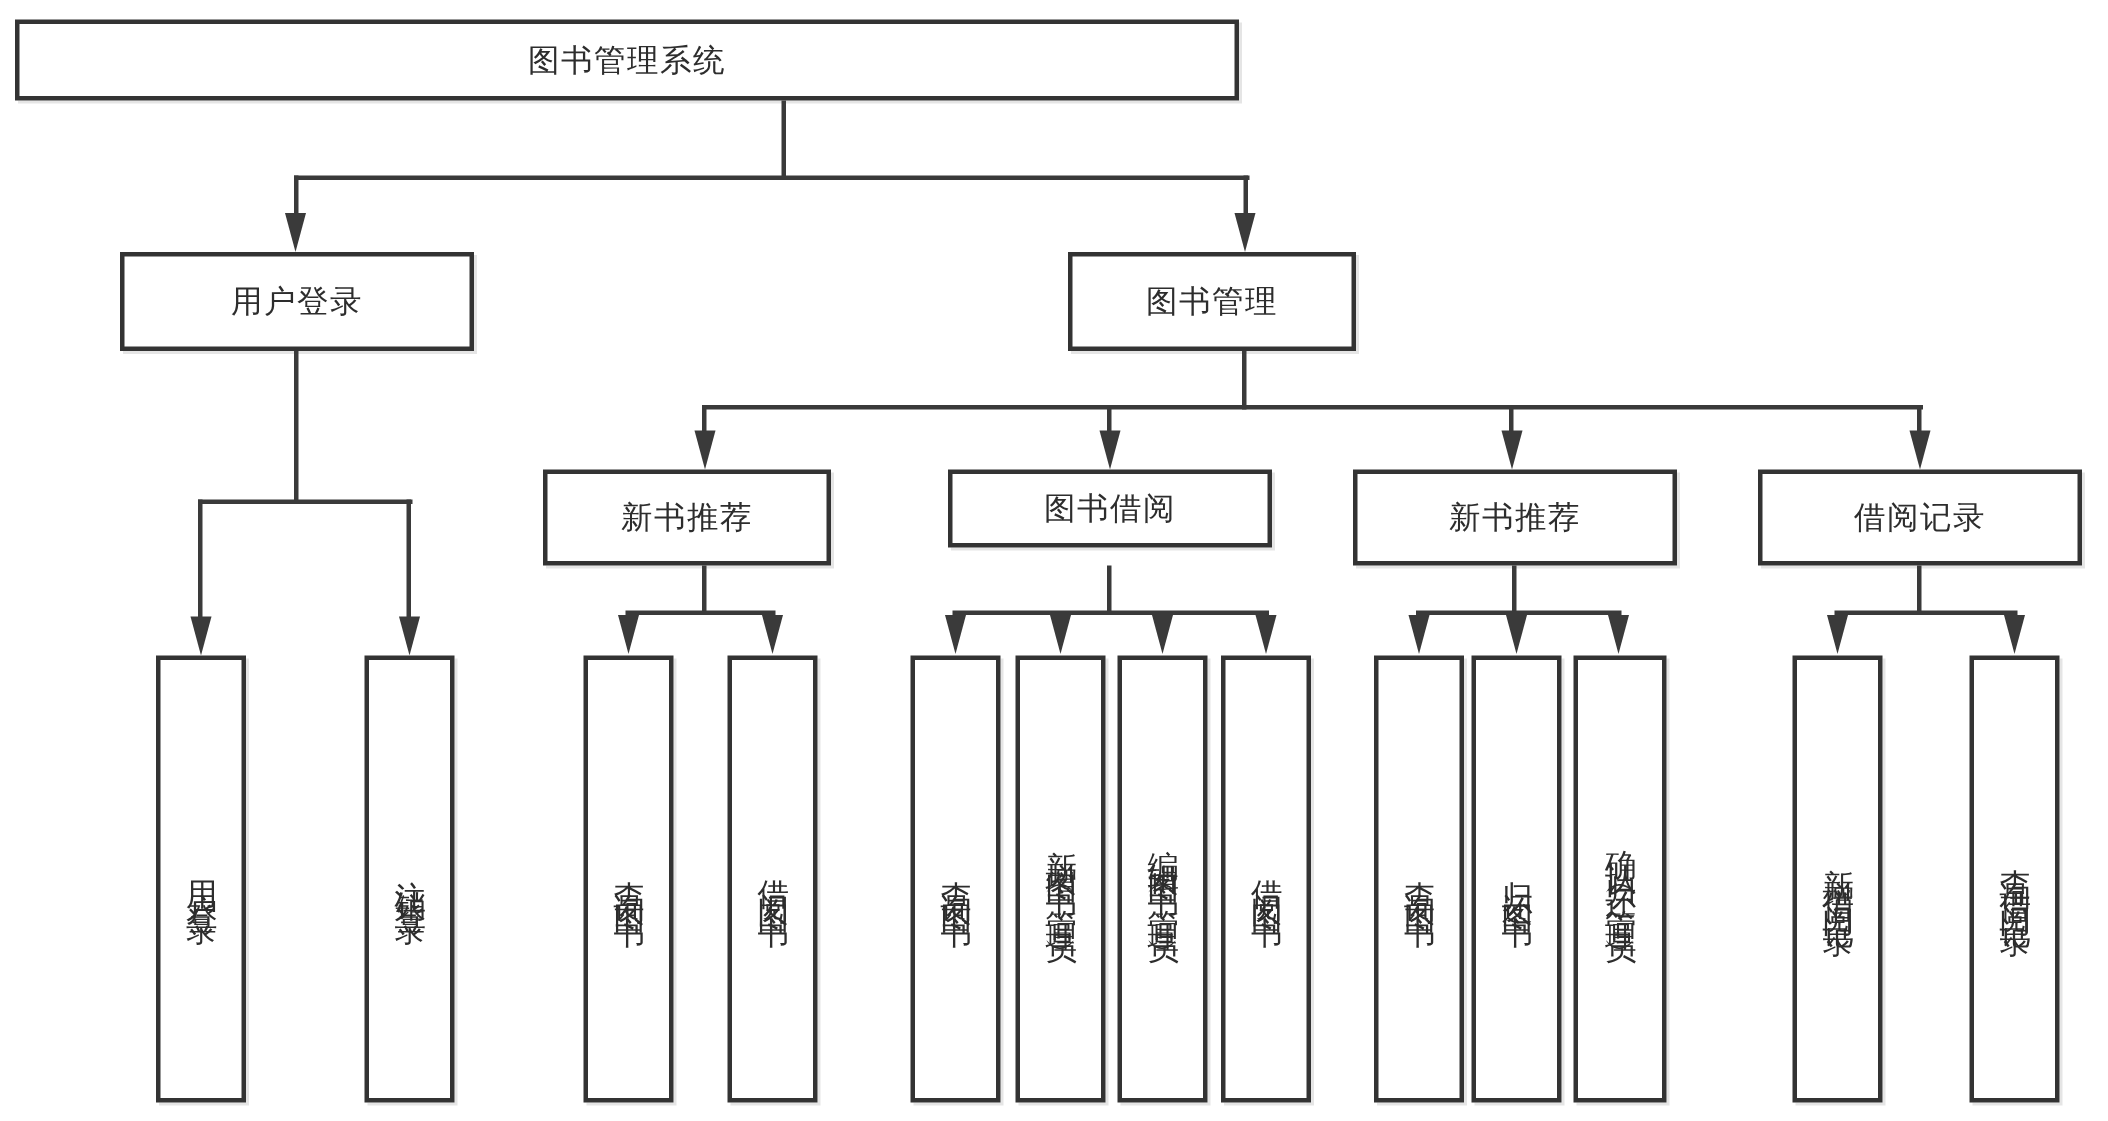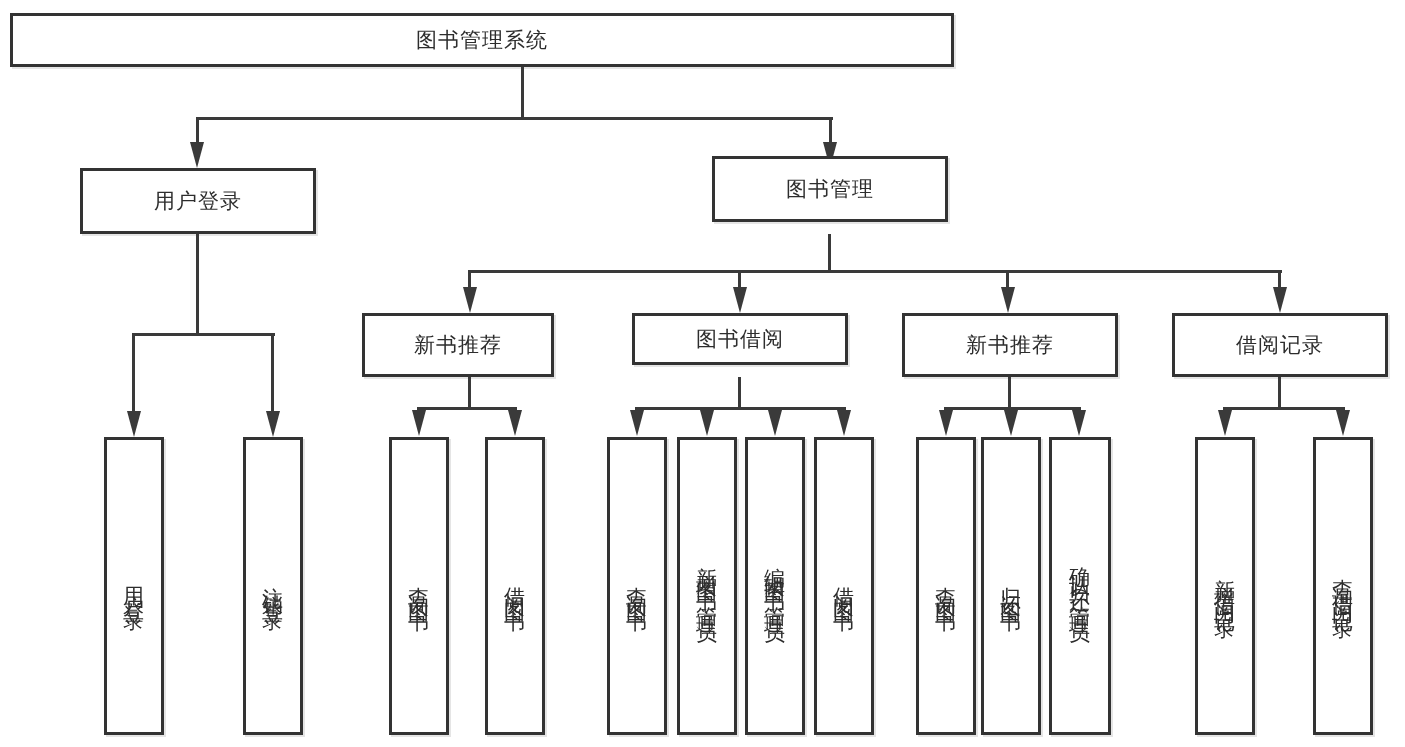--- a/index.html
+++ b/index.html
@@ -49,35 +49,35 @@
     color:#ababab;
     opacity:0.75;
     white-space:nowrap;
   }
 </style>
 </head>
 <body>
 
 <div id="canvas">
 
-  <div class="box" style="left:10px;top:13px;width:944px;height:54px">
+  <div class="box" style="left:10px;top:13px;width:816px;height:54px">
     <span>图书管理系统</span>
   </div>
 
   <div class="vl" style="left:521px;top:67px;height:52px"></div>
   <div class="hl" style="left:196px;top:117px;width:637px"></div>
   <div class="vl" style="left:196px;top:117px;height:27px"></div>
   <div class="ah" style="left:190px;top:142px"></div>
   <div class="vl" style="left:829px;top:117px;height:27px"></div>
   <div class="ah" style="left:823px;top:142px"></div>
 
   <div class="box" style="left:80px;top:168px;width:236px;height:66px">
     <span>用户登录</span>
   </div>
-  <div class="box" style="left:712px;top:156px;width:236px;height:66px">
+  <div class="box" style="left:712px;top:168px;width:192px;height:66px">
     <span>图书管理</span>
   </div>
 
   <div class="vl" style="left:196px;top:234px;height:100px"></div>
   <div class="hl" style="left:132px;top:333px;width:143px"></div>
   <div class="vl" style="left:132px;top:333px;height:79px"></div>
   <div class="ah" style="left:127px;top:411px"></div>
   <div class="vl" style="left:271px;top:333px;height:79px"></div>
   <div class="ah" style="left:266px;top:411px"></div>
 

